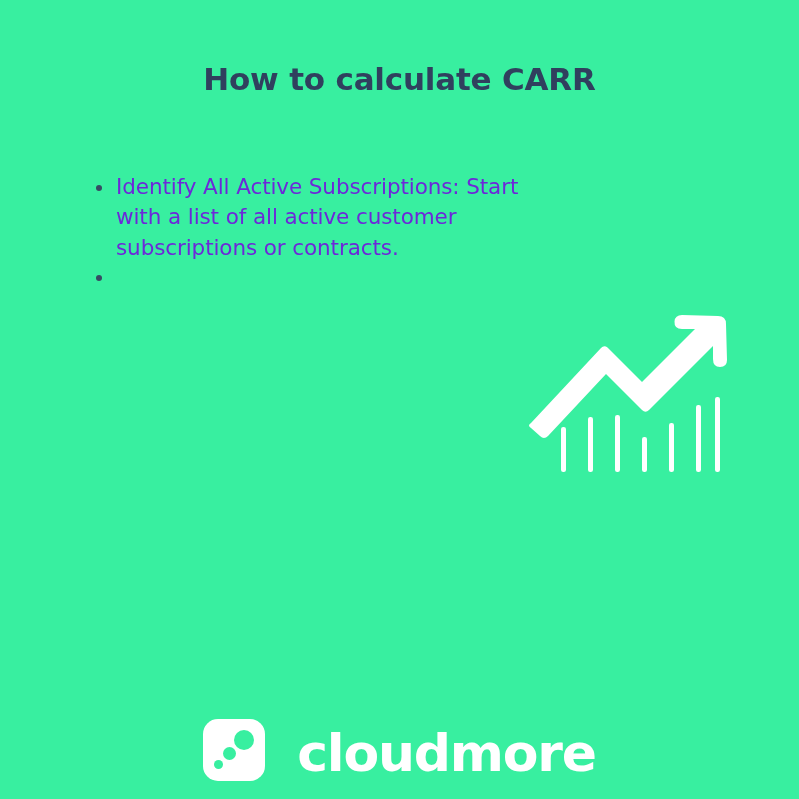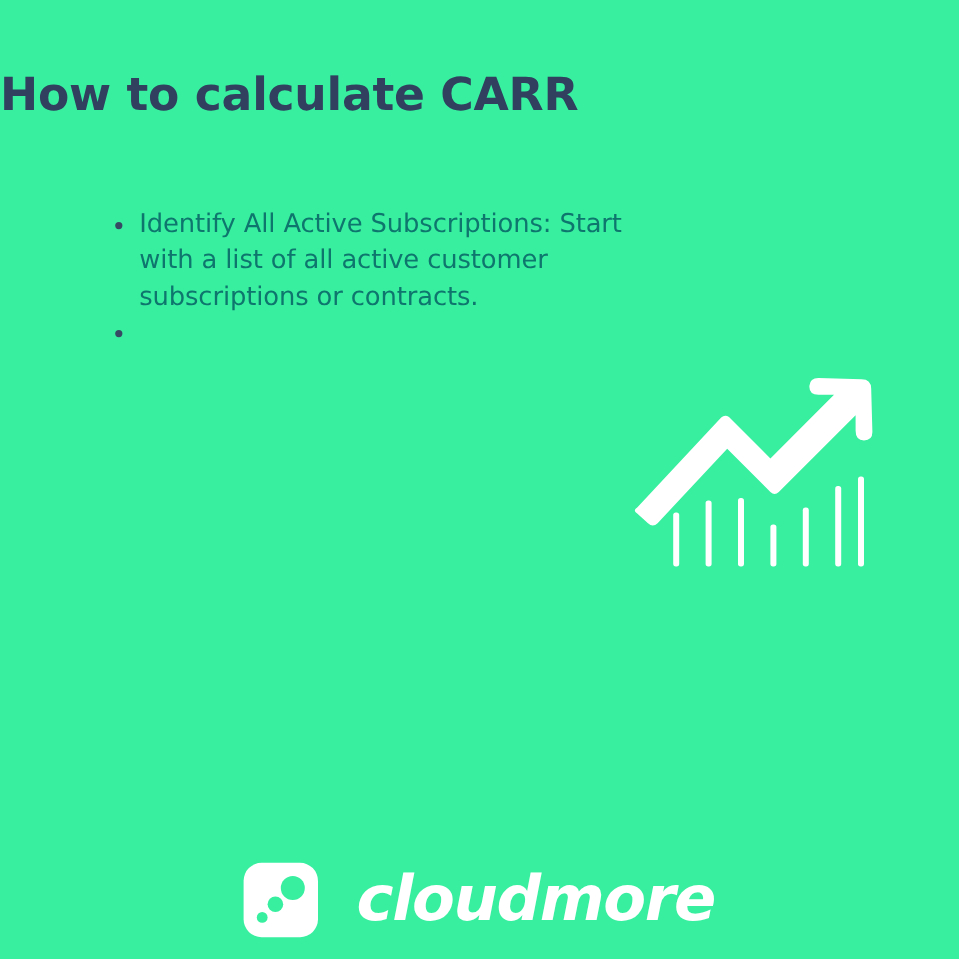--- a/index.html
+++ b/index.html
@@ -23,23 +23,23 @@
     height: 799px;
     background: #38efa0;
   }
 
   
   .title {
     position: absolute;
     top: 58px;
     left: 0;
     width: 799px;
-    text-align: left;
+    text-align: center;
     font-family: "DejaVu Sans", "Liberation Sans", sans-serif;
-    font-size: 38px;
+    font-size: 31px;
     font-weight: 700;
     letter-spacing: -0.2px;
     color: #30405e;
     line-height: 42px;
   }
 
   
   .bullet-list {
     position: absolute;
     top: 172px;
@@ -47,21 +47,21 @@
     width: 430px;
     list-style: none;
   }
 
   .bullet-item {
     position: relative;
     padding-left: 24px;
     margin: 0 0 0 0;
     font-size: 21.5px;
     line-height: 30.3px;
-    color: #0f766e;
+    color: #6d28d9;
     font-weight: 400;
     letter-spacing: -0.1px;
   }
 
   .bullet-item .dot {
     position: absolute;
     left: 4px;
     top: 12.5px;
     width: 6px;
     height: 6px;
@@ -79,24 +79,23 @@
   }
   .growth-graphic svg { display: block; width: 210px; height: 175px; }
 
   
   .logo {
     position: absolute;
     left: 0;
     bottom: 18px;
     width: 799px;
     display: flex;
-    align-items: center;
+    align-items: flex-end;
     justify-content: center;
     gap: 32px;
-    font-style: italic;
   }
 
   .logo-mark {
     width: 62px;
     height: 62px;
     border-radius: 15px;
     background: #ffffff;
     position: relative;
     flex: none;
   }

